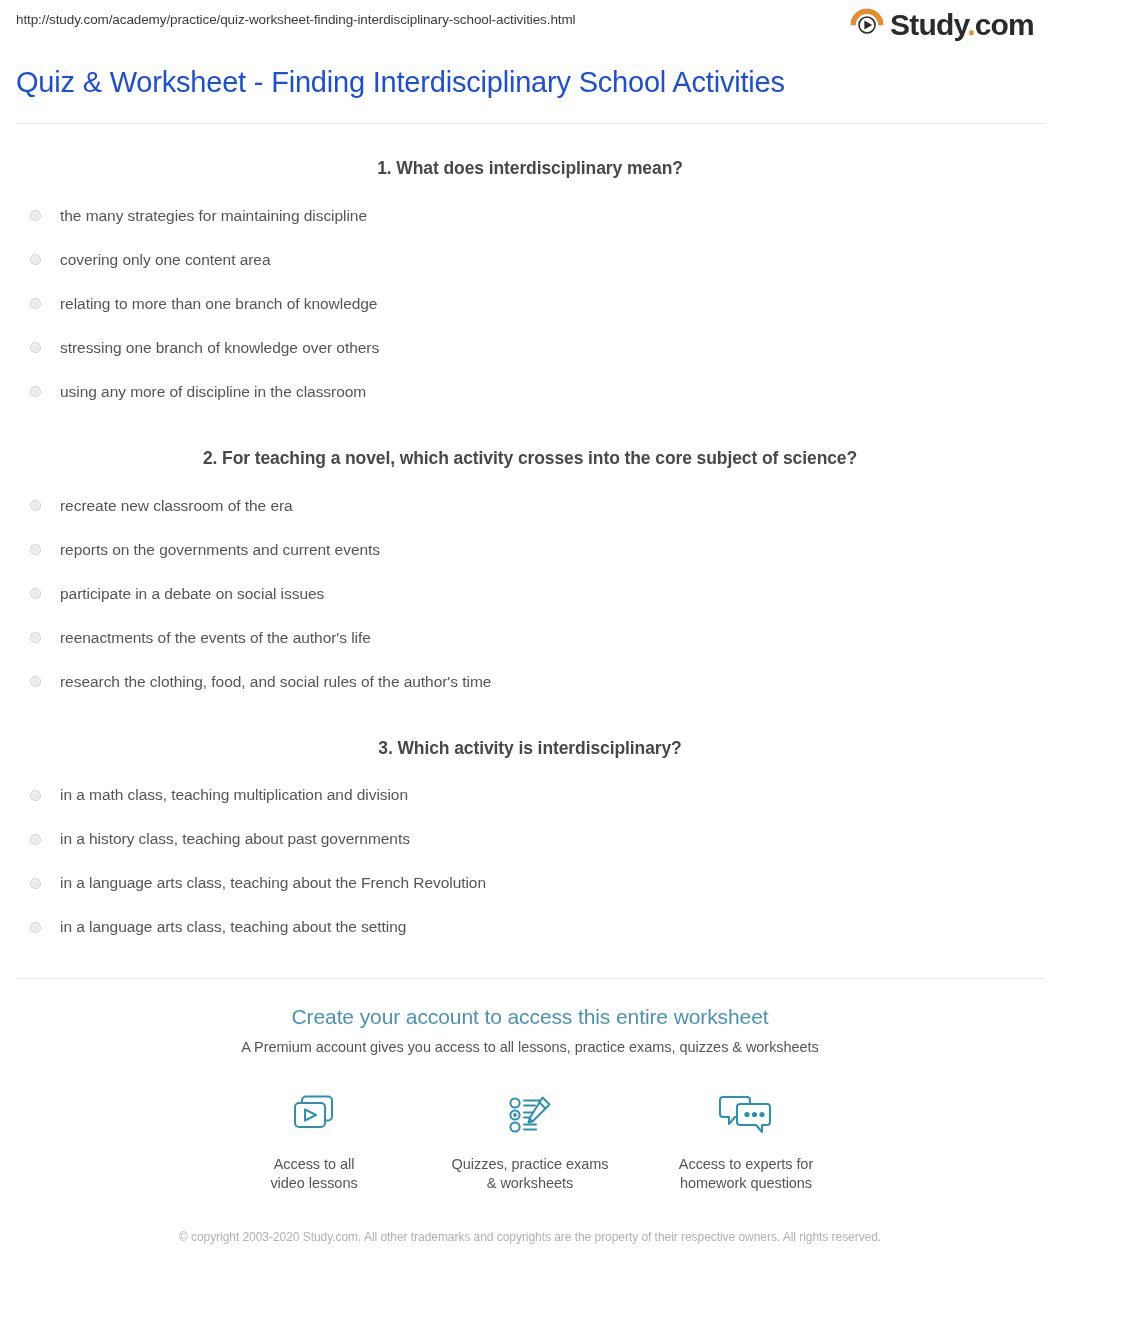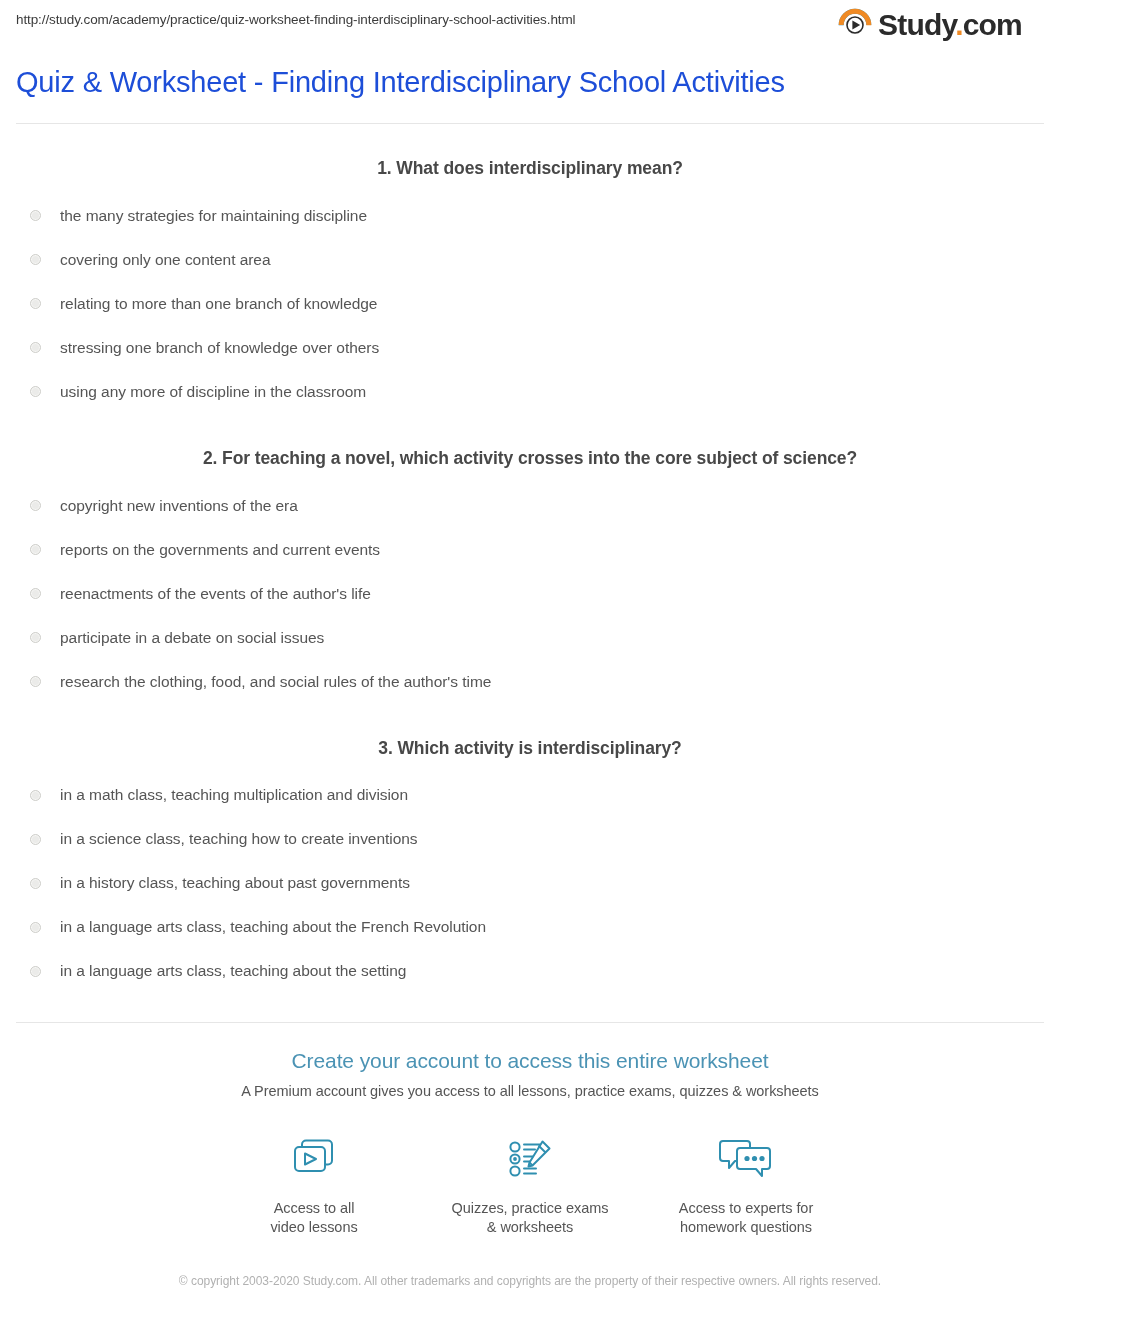--- a/index.html
+++ b/index.html
@@ -36,21 +36,21 @@
     line-height: 1.2;
     letter-spacing: -0.1px;
     white-space: nowrap;
   }
 
   .logo {
     display: flex;
     align-items: center;
     gap: 6px;
     margin-top: -4px;
-    margin-right: 22px;
+    margin-right: 10px;
   }
   .logo-mark { width: 34px; height: 34px; display: block; flex: 0 0 auto; }
   .logo-word {
     font-size: 30px;
     font-weight: 700;
     color: #2b2b2b;
     letter-spacing: -0.8px;
     line-height: 1;
     white-space: nowrap;
   }
@@ -231,51 +231,47 @@
           <span class="option-label">using any more of discipline in the classroom</span>
         </label>
       </div>
     </div>
 
     <div class="question-block">
       <div class="question-text">2. For teaching a novel, which activity crosses into the core subject of science?</div>
       <div class="options">
         <label class="option-row">
           <span class="radio"></span>
-          <span class="option-label">copyright new inventions of the era</span>
+          <span class="option-label">recreate new classroom of the era</span>
         </label>
         <label class="option-row">
           <span class="radio"></span>
           <span class="option-label">reports on the governments and current events</span>
         </label>
         <label class="option-row">
           <span class="radio"></span>
+          <span class="option-label">participate in a debate on social issues</span>
+        </label>
+        <label class="option-row">
+          <span class="radio"></span>
           <span class="option-label">reenactments of the events of the author's life</span>
-        </label>
-        <label class="option-row">
-          <span class="radio"></span>
-          <span class="option-label">participate in a debate on social issues</span>
         </label>
         <label class="option-row">
           <span class="radio"></span>
           <span class="option-label">research the clothing, food, and social rules of the author's time</span>
         </label>
       </div>
     </div>
 
     <div class="question-block">
       <div class="question-text">3. Which activity is interdisciplinary?</div>
       <div class="options">
         <label class="option-row">
           <span class="radio"></span>
           <span class="option-label">in a math class, teaching multiplication and division</span>
-        </label>
-        <label class="option-row">
-          <span class="radio"></span>
-          <span class="option-label">in a science class, teaching how to create inventions</span>
         </label>
         <label class="option-row">
           <span class="radio"></span>
           <span class="option-label">in a history class, teaching about past governments</span>
         </label>
         <label class="option-row">
           <span class="radio"></span>
           <span class="option-label">in a language arts class, teaching about the French Revolution</span>
         </label>
         <label class="option-row">

